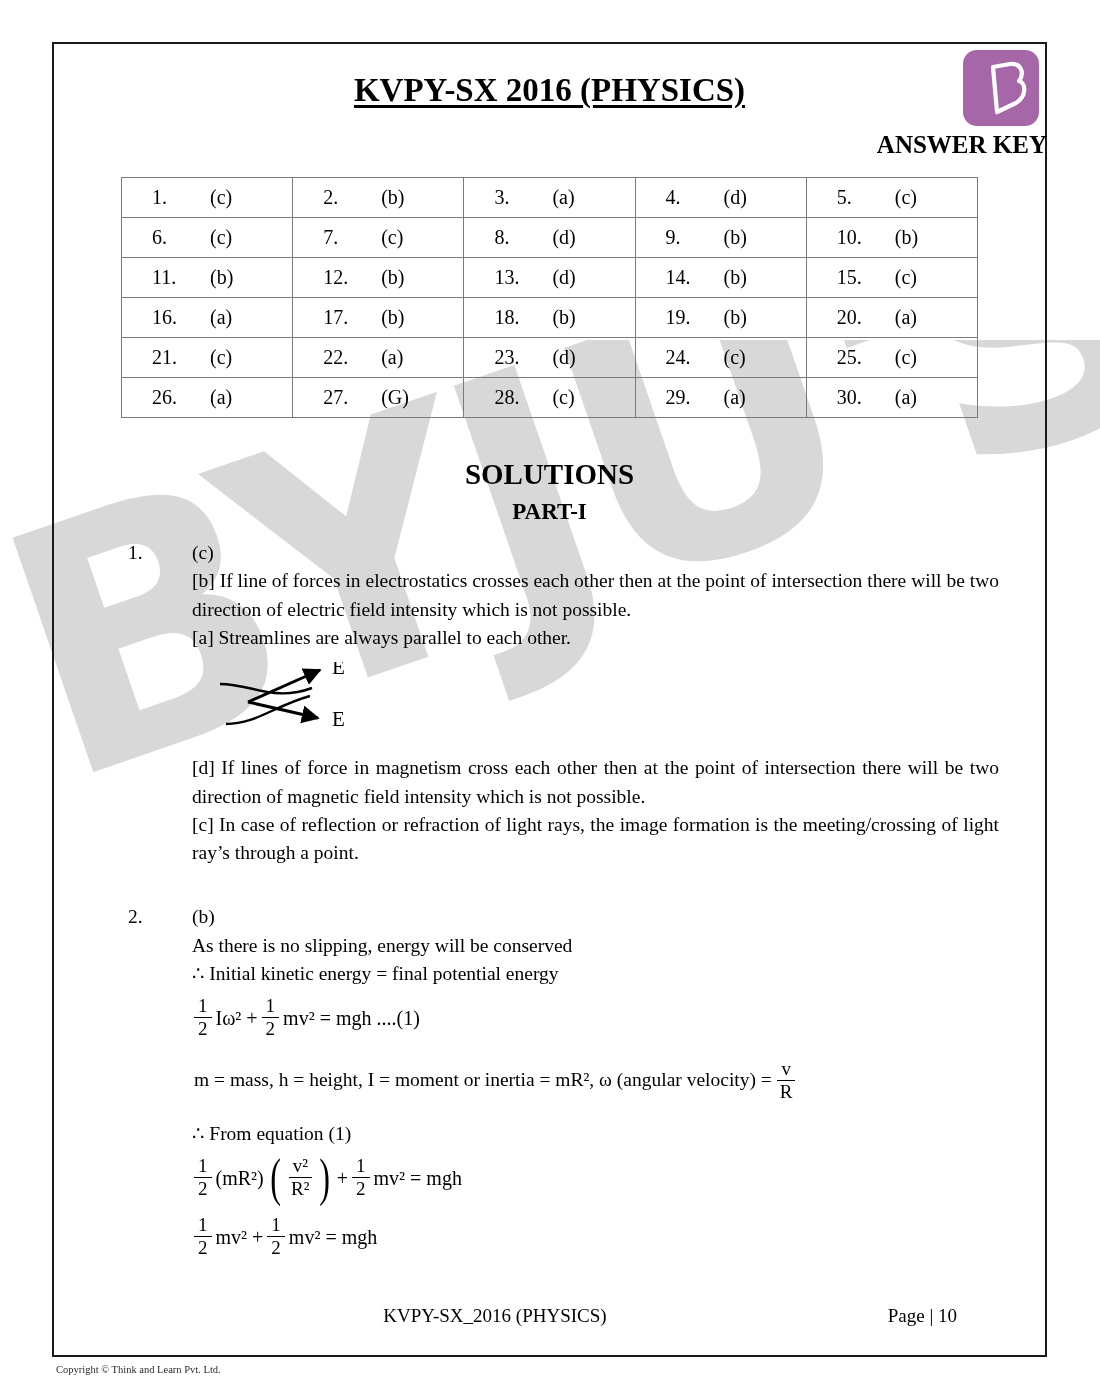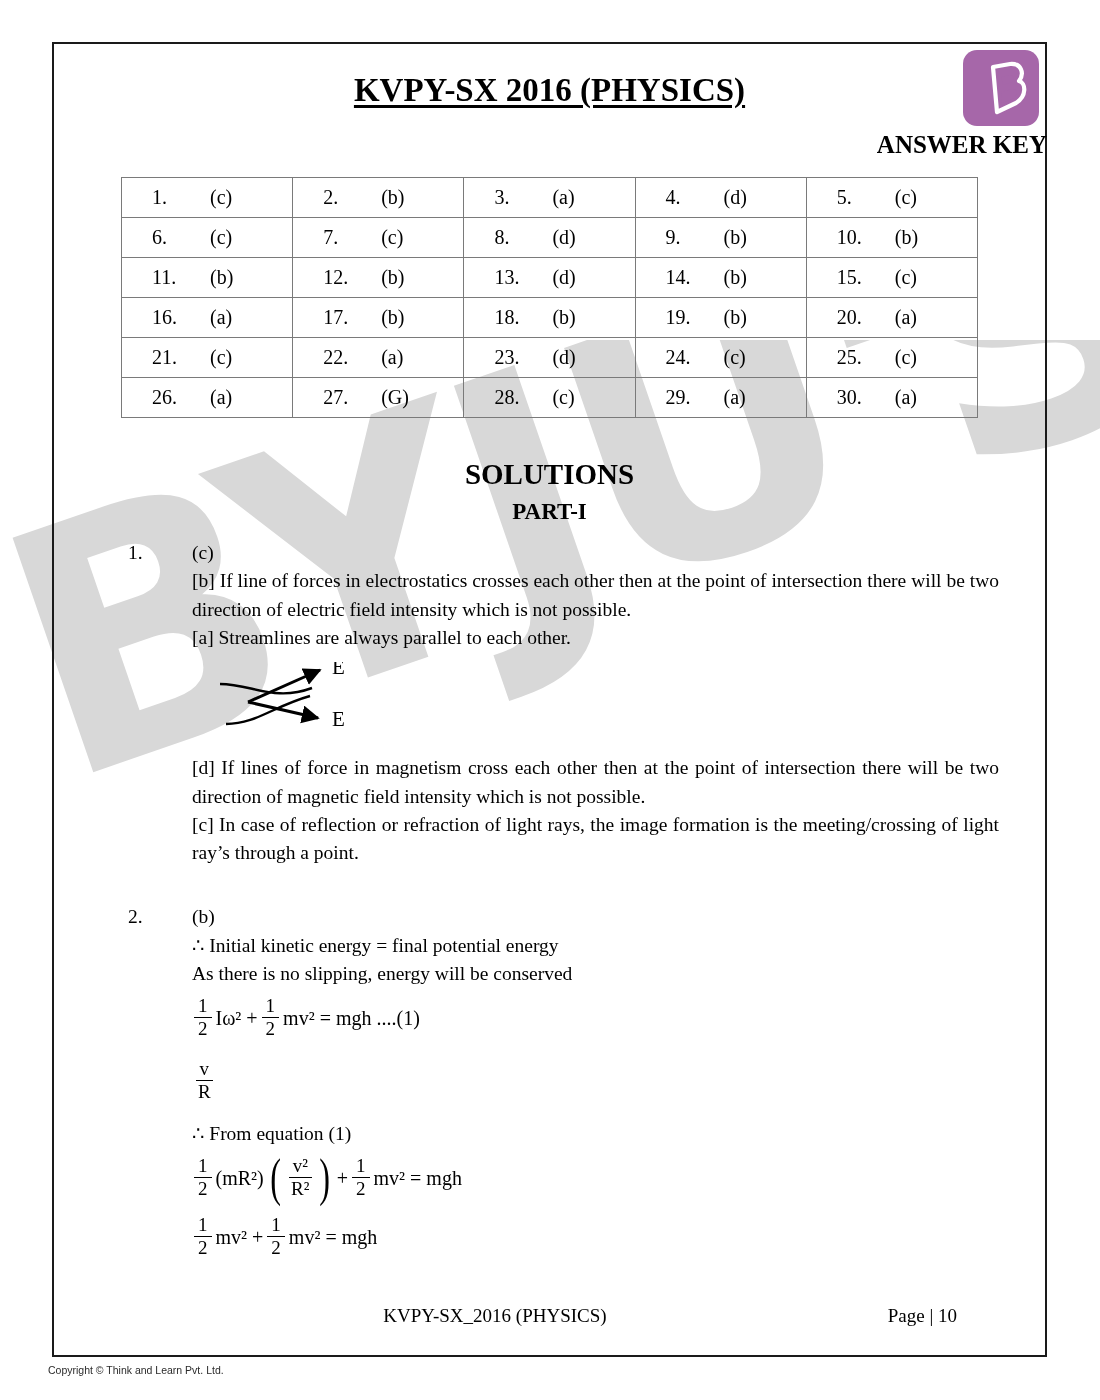--- a/index.html
+++ b/index.html
@@ -238,23 +238,23 @@
     text-align: center;
     padding-right: 120px;
   }
   #footer .f-right {
     position: absolute;
     right: 90px;
     top: 0;
   }
   #copyright {
     position: absolute;
-    left: 48px;
+    left: 56px;
     top: 1364px;
-    font-family: Liberation Sans, sans-serif;
+    font-family: Liberation Serif, serif;
     font-size: 10.5px;
     color: #2b2b2b;
     z-index: 3;
   }
 </style>
 </head>
 <body>
 
 <div id="watermark">
   <div class="wm-text">BYJU'S</div>
@@ -503,37 +503,38 @@
       </svg>
     </div>
 
     <div class="sol-p">[d] If lines of force in magnetism cross each other then at the point of intersection there will be two direction of magnetic field intensity which is not possible.</div>
     <div class="sol-p">[c] In case of reflection or refraction of light rays, the image formation is the meeting/crossing of light ray’s through a point.</div>
   </div>
 
   <div class="sol-block" style="margin-top:36px;">
     <div class="sol-num">2.</div>
     <div class="sol-option">(b)</div>
+    <div class="sol-p nojust">As there is no slipping, energy will be conserved</div>
     <div class="sol-p nojust">∴  Initial kinetic energy = final potential energy</div>
-    <div class="sol-p nojust">As there is no slipping, energy will be conserved</div>
 
     <div class="math-line">
       <span class="frac">
         <span class="num">1</span>
         <span class="den">2</span>
       </span>
       <span class="mtok">Iω² +</span>
       <span class="frac">
         <span class="num">1</span>
         <span class="den">2</span>
       </span>
       <span class="mtok">mv² = mgh ....(1)</span>
     </div>
 
     <div class="desc-line">
+      <span class="mtok">m = mass, h = height, I = moment or inertia = mR², ω (angular velocity) =</span>
       <span class="frac">
         <span class="num">v</span>
         <span class="den">R</span>
       </span>
     </div>
 
     <div class="sol-p nojust" style="margin-top:18px;">∴ From equation (1)</div>
 
     <div class="math-line">
       <span class="frac">

